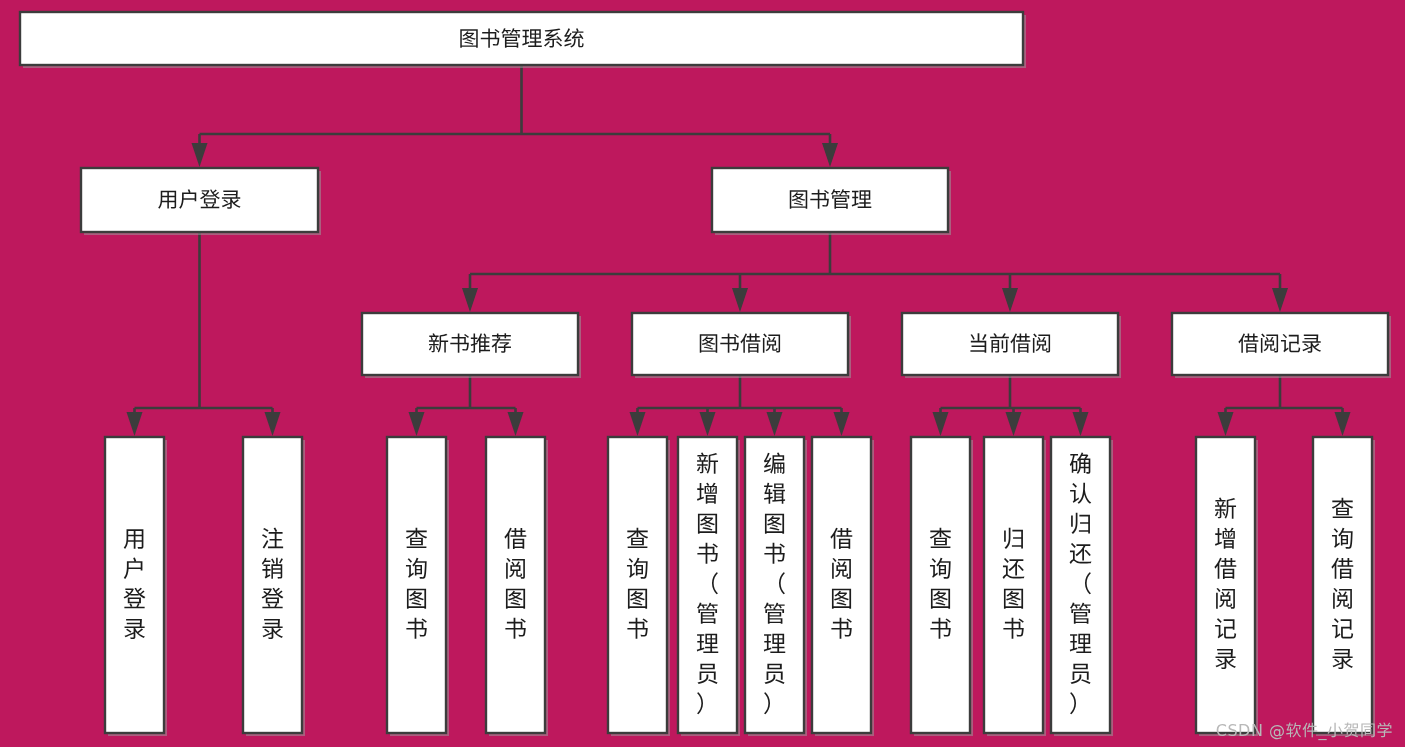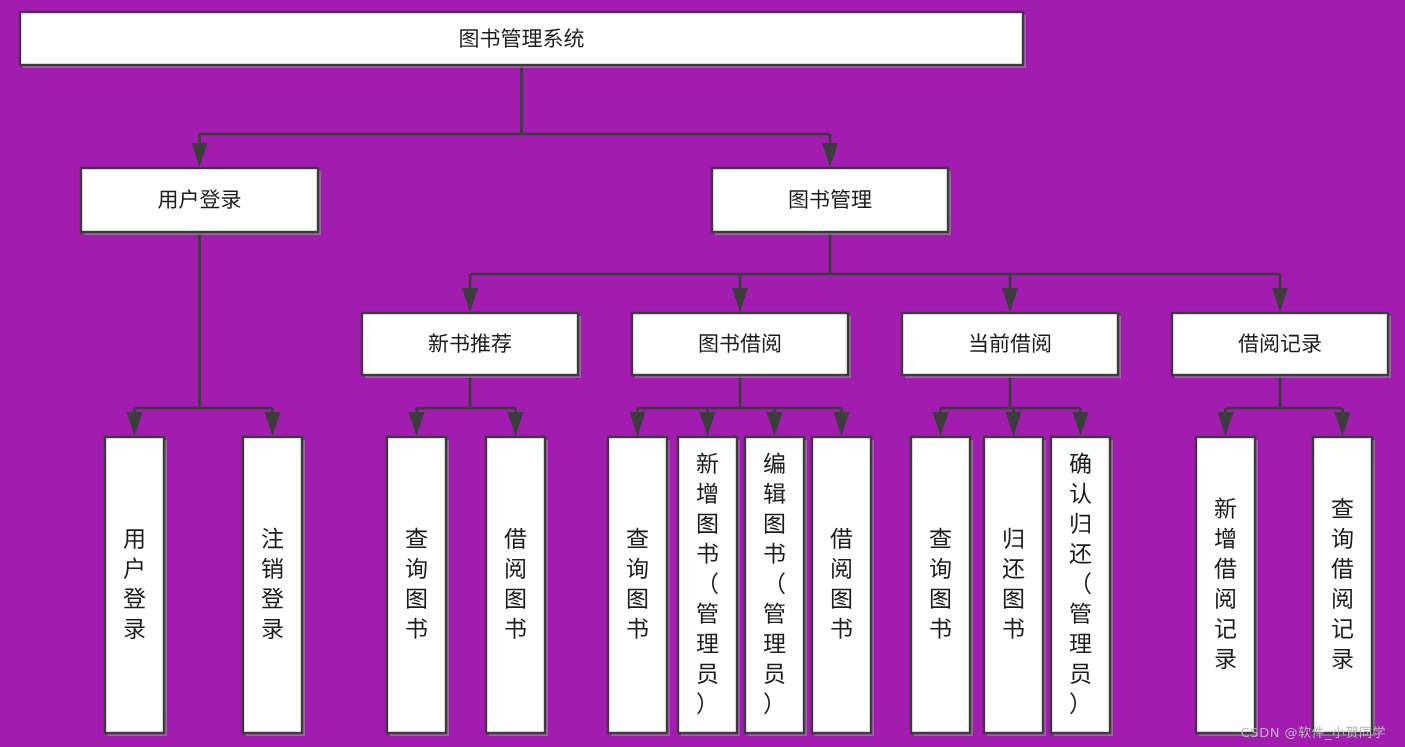--- a/index.html
+++ b/index.html
@@ -11,21 +11,21 @@
   body {
     font-family: "Liberation Sans", "DejaVu Sans", sans-serif;
     width: 1405px;
     height: 747px;
     overflow: hidden;
   }
   #diagram-root {
     position: relative;
     width: 1405px;
     height: 747px;
-    background: #a21caf;
+    background: #be185d;
   }
   svg#tree-svg {
     position: absolute;
     left: 0;
     top: 0;
     width: 1405px;
     height: 747px;
     display: block;
   }
   .node-rect {
@@ -58,24 +58,24 @@
   .node-label-v {
     font-family: "DejaVu Sans", "Liberation Sans", sans-serif;
     font-size: 23px;
     fill: #1c1c1c;
     text-anchor: middle;
     dominant-baseline: middle;
     white-space: pre;
   }
   .watermark-text {
     position: absolute;
-    right: 19px;
+    right: 12px;
     bottom: 6px;
     font-family: "DejaVu Sans", "Liberation Sans", sans-serif;
-    font-size: 13px;
+    font-size: 16px;
     color: #b8b8b8;
     letter-spacing: 0.5px;
     user-select: none;
     pointer-events: none;
   }
 </style>
 </head>
 <body>
 
 <div id="diagram-root">

